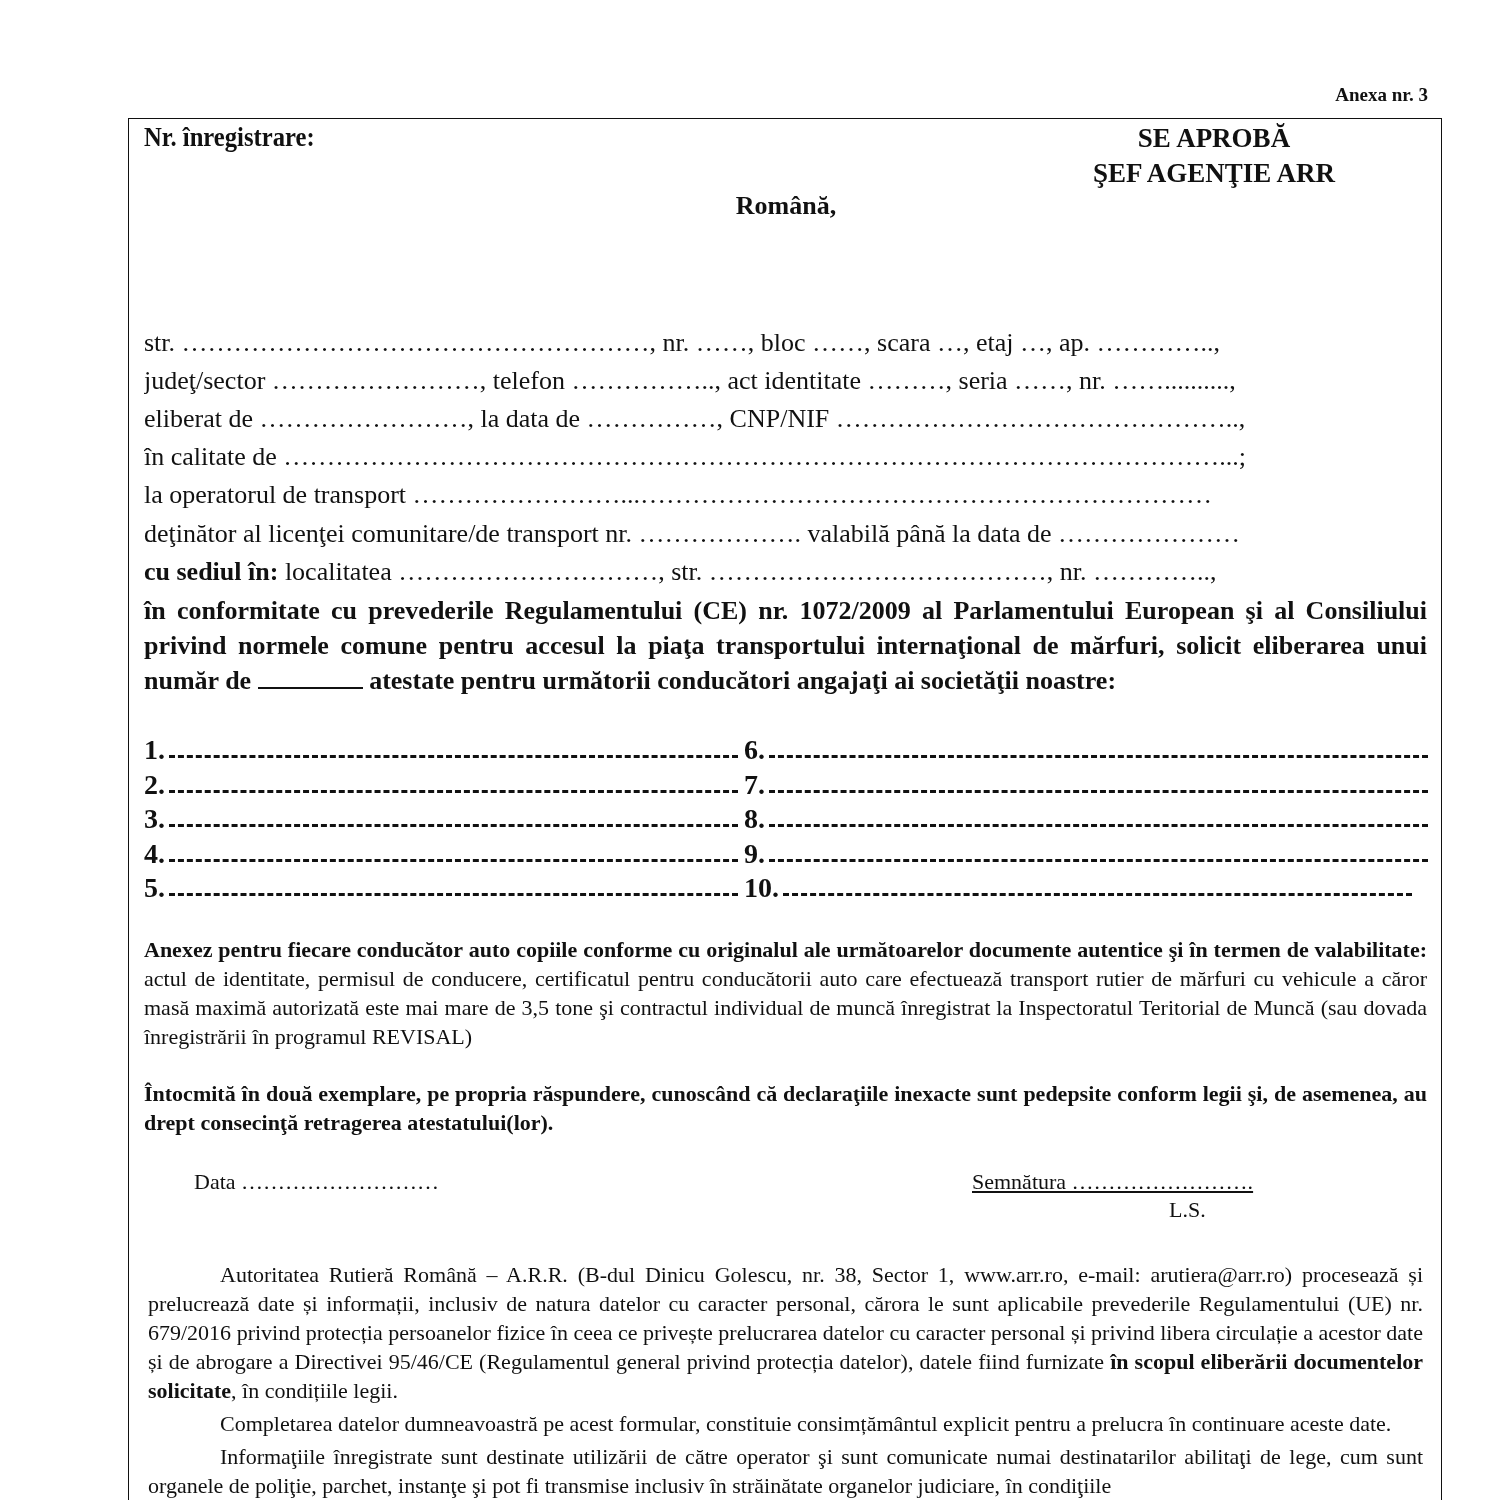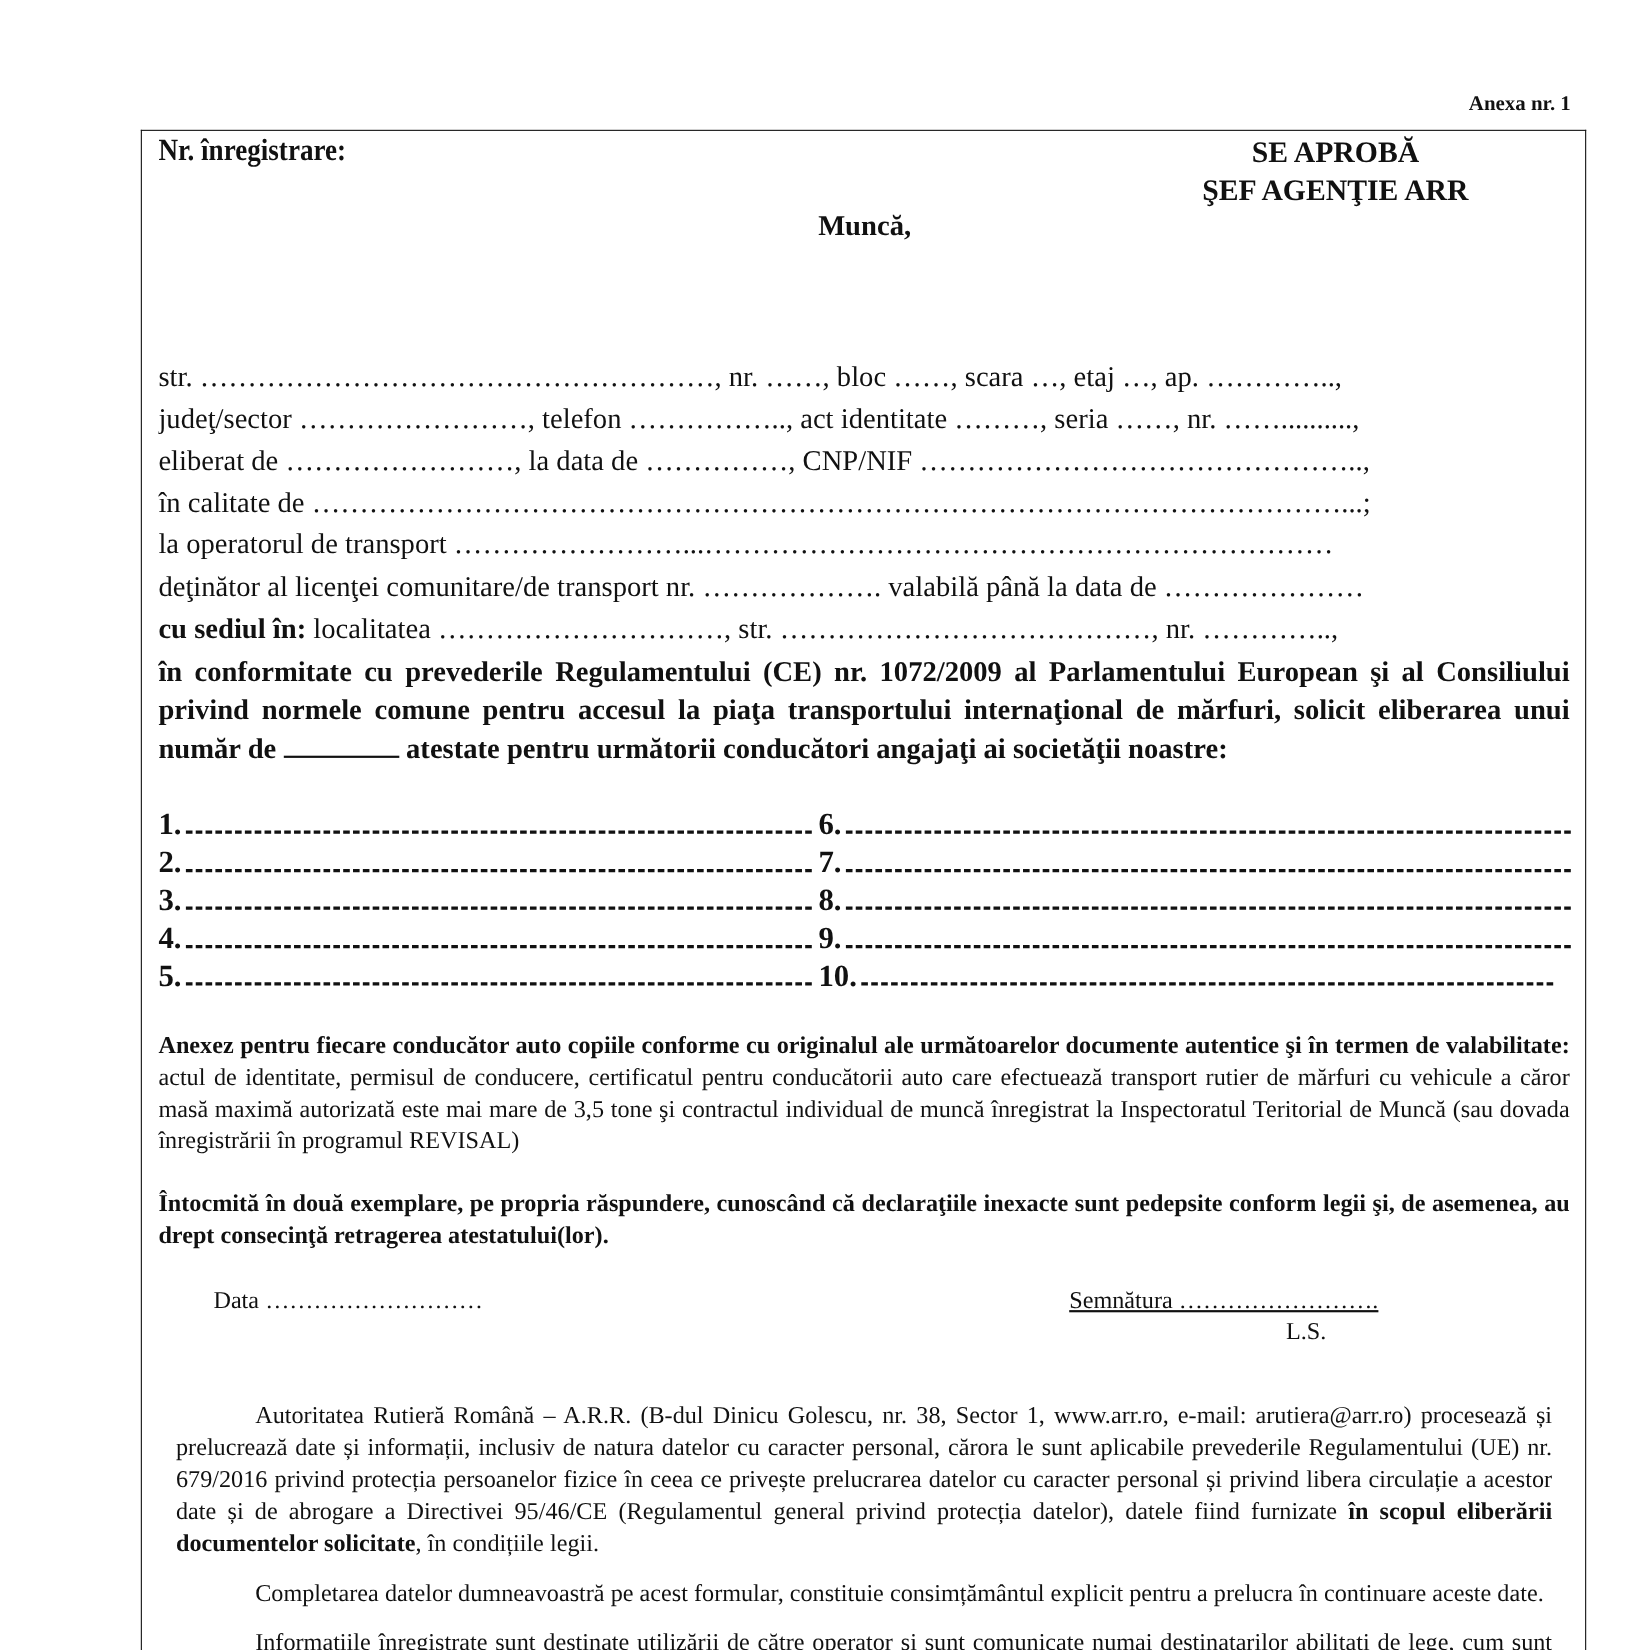--- a/index.html
+++ b/index.html
@@ -31,38 +31,38 @@
   .dcol-l { width: 600px; display: flex; }
   .dcol-r { width: 690px; display: flex; }
   .dnum { display: inline-block; }
   .dash { flex: 1; margin: 0 6px 0 4px; border-bottom: 3px dashed #111; height: 22px; }
   .anexez { top: 816px; font-size: 22px; line-height: 29px; }
   .intocmit { top: 960px; font-size: 22px; line-height: 29px; font-weight: bold; }
   .sign-data { left: 65px; top: 1050px; font-size: 22px; }
   .sign-sem { left: 843px; top: 1050px; font-size: 22px; text-decoration: underline; }
   .sign-ls { left: 1040px; top: 1078px; font-size: 22px; }
   .gdpr { top: 1137px; font-size: 22px; line-height: 29px; }
-  .gdpr p { margin: 16px; }
+  .gdpr p { margin: 4px; }
   .indent { text-indent: 72px; }
 </style>
 </head>
 <body>
 
-<div class="annex">Anexa nr. 1</div>
+<div class="annex">Anexa nr. 3</div>
 
 <div class="frame">
 
   <div class="abs nr-reg">Nr. înregistrare:</div>
 
   <div class="abs approve">
     <div>SE APROBĂ</div>
     <div>ŞEF AGENŢIE ARR</div>
   </div>
 
-  <div class="abs catre">Muncă,</div>
+  <div class="abs catre">Română,</div>
 
   <div class="abs line" style="top:205px">str. ………………………………………………, nr. ……, bloc ……, scara …, etaj …, ap. …………..,</div>
   <div class="abs line" style="top:243px">judeţ/sector ……………………, telefon …………….., act identitate ………, seria ……, nr. ……..........,</div>
   <div class="abs line" style="top:281px">eliberat de ……………………, la data de ……………, CNP/NIF ………………………………………..,</div>
   <div class="abs line" style="top:357px">la operatorul de transport  ……………………...…………………………………………………………</div>
   <div class="abs line" style="top:319px">în calitate de ………………………………………………………………………………………………...;</div>
   <div class="abs line" style="top:396px">deţinător al licenţei comunitare/de transport nr. ………………. valabilă până la data de …………………</div>
   <div class="abs line" style="top:434px">
     <span class="bold-cond">cu sediul în:</span><span> localitatea …………………………, str. …………………………………, nr. …………..,</span>
   </div>

